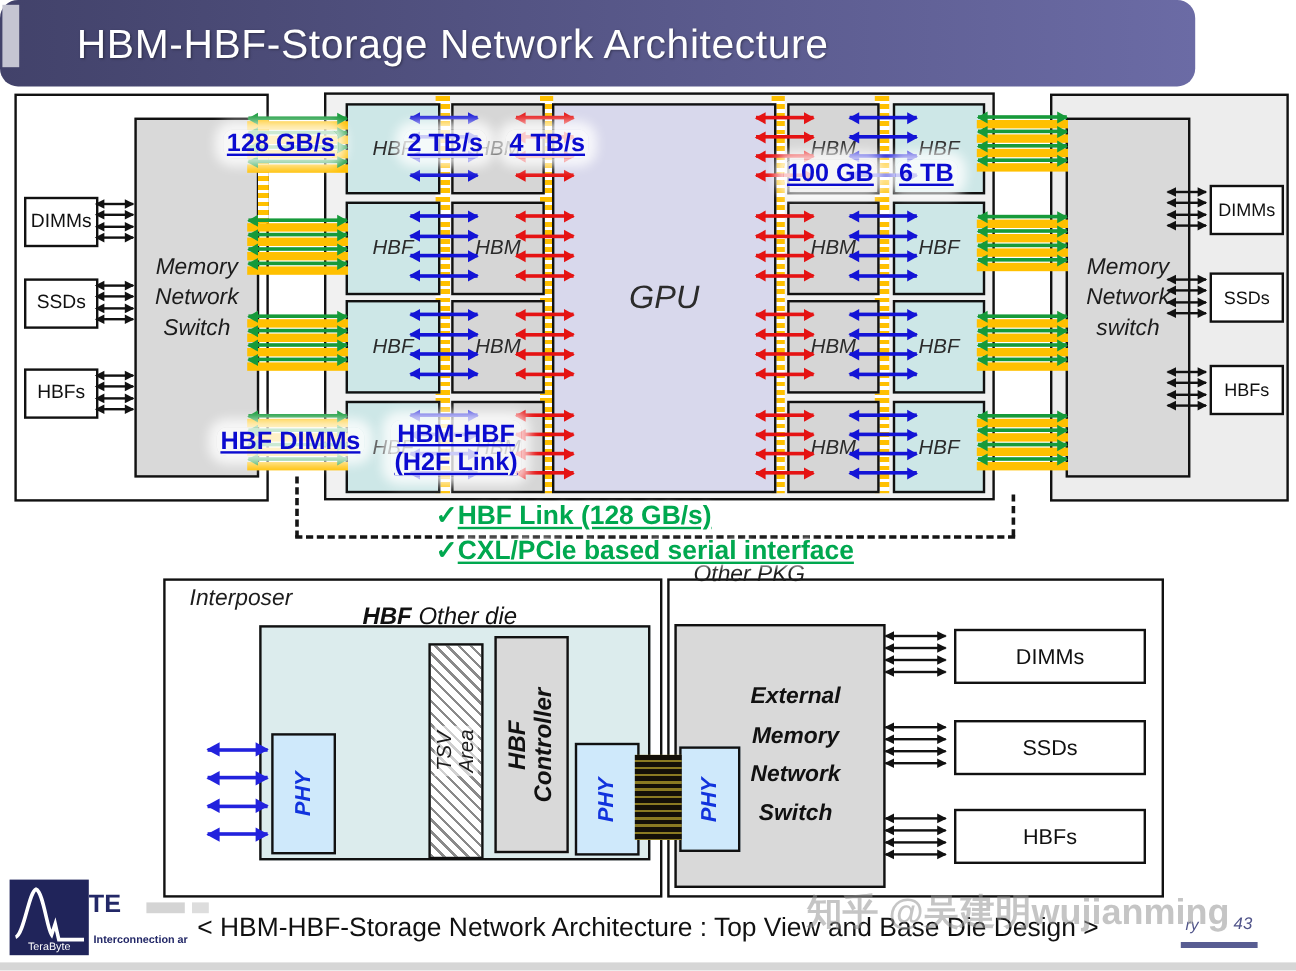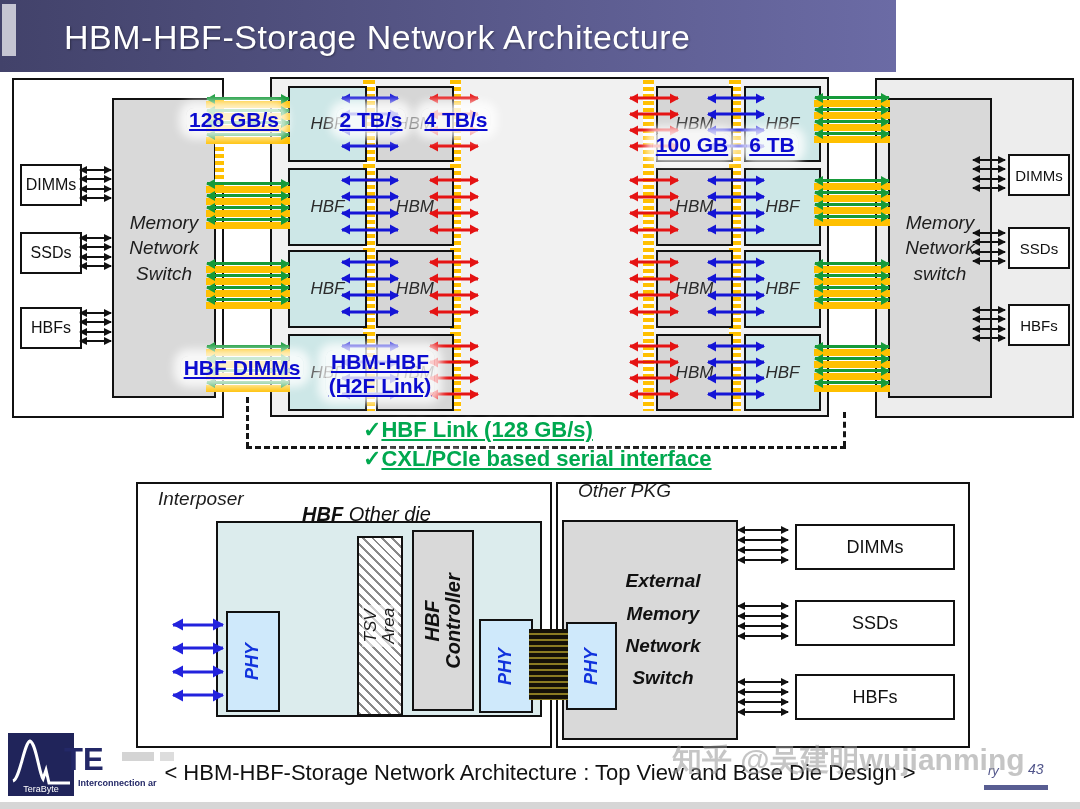--- a/index.html
+++ b/index.html
@@ -48,21 +48,21 @@
   .phy{position:absolute;border:2px solid #111;background:#cfe9fb;}
   .phy .vtext>span{color:#1133dd;font-weight:700;font-style:italic;font-size:18px;}
   .switchbox{position:absolute;border:2px solid #111;background:#d9d9d9;display:flex;align-items:center;justify-content:center;
     font-style:italic;font-size:19px;color:#1c1c1c;text-align:center;line-height:1.35;}
 </style>
 </head>
 <body>
 
 <div id="wrap">
 
-  <div class="abs" style="left:0;top:0;width:896px;height:72px;background:linear-gradient(90deg,#42426a,#6b6ba5);">
+  <div class="abs" style="left:0;top:0;width:996px;height:72px;background:linear-gradient(90deg,#42426a,#6b6ba5);border-radius:15px;">
     <div class="abs" style="left:2px;top:4px;width:14px;height:52px;background:#c5c5d2;"></div>
     <div class="abs" style="left:64px;top:18px;font-size:34px;color:#fff;letter-spacing:.5px;text-shadow:1px 1px 2px rgba(0,0,0,.35);">HBM-HBF-Storage Network Architecture</div>
   </div>
 
   <div class="panel" style="left:12px;top:78px;width:208px;height:336px;background:#fff;"></div>
   <div class="switchbox pre" style="left:112px;top:98px;width:100px;height:296px;">Memory
 Network
 Switch</div>
   <div class="devbox" style="left:20px;top:164px;width:58px;height:38px;">DIMMs</div>
   <div class="devbox" style="left:20px;top:232px;width:58px;height:38px;">SSDs</div>
@@ -120,20 +120,21 @@
 
   <div class="blk" style="left:288px;top:86px;width:75px;height:72px;background:#cde7e7;font-size:17px;z-index:2;">HBF</div>
   <div class="blk" style="left:288px;top:168px;width:75px;height:74px;background:#cde7e7;font-size:17px;z-index:2;">HBF</div>
   <div class="blk" style="left:288px;top:250px;width:75px;height:74px;background:#cde7e7;font-size:17px;z-index:2;">HBF</div>
   <div class="blk" style="left:288px;top:334px;width:75px;height:73px;background:#cde7e7;font-size:17px;z-index:2;">HBF</div>
   <div class="blk" style="left:376px;top:86px;width:74px;height:72px;background:#d6d6d6;font-size:17px;z-index:2;">HBM</div>
   <div class="blk" style="left:376px;top:168px;width:74px;height:74px;background:#d6d6d6;font-size:17px;z-index:2;">HBM</div>
   <div class="blk" style="left:376px;top:250px;width:74px;height:74px;background:#d6d6d6;font-size:17px;z-index:2;">HBM</div>
   <div class="blk" style="left:376px;top:334px;width:74px;height:73px;background:#d6d6d6;font-size:17px;z-index:2;">HBM</div>
 
+  <div class="blk" style="left:460px;top:86px;width:183px;height:321px;background:#d8d8ec;font-size:27px;z-index:2;">GPU</div>
 
   <div class="blk" style="left:656px;top:86px;width:73px;height:72px;background:#d6d6d6;font-size:17px;z-index:2;">HBM</div>
   <div class="blk" style="left:656px;top:168px;width:73px;height:74px;background:#d6d6d6;font-size:17px;z-index:2;">HBM</div>
   <div class="blk" style="left:656px;top:250px;width:73px;height:74px;background:#d6d6d6;font-size:17px;z-index:2;">HBM</div>
   <div class="blk" style="left:656px;top:334px;width:73px;height:73px;background:#d6d6d6;font-size:17px;z-index:2;">HBM</div>
   <div class="blk" style="left:744px;top:86px;width:73px;height:72px;background:#cde7e7;font-size:17px;z-index:2;">HBF</div>
   <div class="blk" style="left:744px;top:168px;width:73px;height:74px;background:#cde7e7;font-size:17px;z-index:2;">HBF</div>
   <div class="blk" style="left:744px;top:250px;width:73px;height:74px;background:#cde7e7;font-size:17px;z-index:2;">HBF</div>
   <div class="blk" style="left:744px;top:334px;width:73px;height:73px;background:#cde7e7;font-size:17px;z-index:2;">HBF</div>
 
@@ -618,21 +619,21 @@
   </div>
   <div class="phy" style="left:479px;top:619px;width:50px;height:90px;z-index:3;">
     <div class="vtext">
         <span>PHY</span>
       </div>
   </div>
   <div class="abs" style="left:529px;top:629px;width:39px;height:71px;z-index:7;
               background:repeating-linear-gradient(180deg,#141008 0 4px,#8a7a22 4px 6px);"></div>
 
   <div class="panel" style="left:556px;top:482px;width:410px;height:262px;background:#fff;"></div>
-  <div class="abs" style="left:578px;top:480px;font-style:italic;font-size:19px;color:#1c1c1c;">Other PKG</div>
+  <div class="abs" style="left:578px;top:468px;font-style:italic;font-size:19px;color:#1c1c1c;">Other PKG</div>
   <div class="abs" style="left:562px;top:520px;width:172px;height:216px;background:#d9d9d9;border:2px solid #111;
               display:flex;align-items:center;justify-content:center;">
     <div class="pre" style="font-weight:700;font-style:italic;font-size:19px;line-height:1.7;text-align:center;color:#111;margin-left:26px;">External
 Memory
 Network
 Switch</div>
   </div>
   <div class="phy" style="left:566px;top:622px;width:47px;height:84px;z-index:6;">
     <div class="vtext">
         <span>PHY</span>
@@ -685,21 +686,21 @@
     </div>
 
   <div class="abs" style="left:8px;top:733px;width:66px;height:63px;background:#20245a;z-index:21;">
     <svg width="66" height="63" viewBox="0 0 66 63" style="position:absolute;left:0;top:0;">
       <path d="M5 48 C12 46 16 10 22 8 C28 10 31 40 35 46 L38 37 L41 50 L62 50" stroke="#ffffff" stroke-width="3" fill="none"></path>
     </svg>
     <div style="position:absolute;left:0;right:0;bottom:2px;text-align:center;color:#fff;font-size:9px;">TeraByte</div>
   </div>
 
   <div class="abs" style="left:100px;right:100px;top:760px;text-align:center;font-size:22px;color:#111;z-index:20;">&lt; HBM-HBF-Storage Network Architecture : Top View and Base Die Design &gt;</div>
-  <div class="abs" style="left:64px;top:742px;font-size:31px;font-weight:700;color:#232867;z-index:21;">TE</div>
+  <div class="abs" style="left:74px;top:742px;font-size:21px;font-weight:700;color:#232867;z-index:21;">TE</div>
   <div class="abs" style="left:122px;top:752px;width:32px;height:9px;background:#c9c9c9;opacity:.8;z-index:21;"></div>
   <div class="abs" style="left:160px;top:752px;width:14px;height:9px;background:#d4d4d4;opacity:.8;z-index:21;"></div>
   <div class="abs" style="left:78px;top:778px;font-size:9px;font-weight:700;color:#232867;z-index:21;">Interconnection ar</div>
 
   <div class="abs" style="left:988px;top:763px;font-size:13px;font-style:italic;color:#50548a;z-index:22;">ry</div>
   <div class="abs" style="left:1028px;top:761px;font-size:14px;font-style:italic;color:#50548a;z-index:22;">43</div>
   <div class="abs" style="left:984px;top:785px;width:64px;height:5px;background:#585d92;z-index:22;"></div>
 
   <div class="abs" style="left:672px;top:740px;font-size:30px;font-weight:700;color:rgba(150,150,150,.55);z-index:40;pointer-events:none;white-space:nowrap;">知乎 @吴建明wujianming</div>
 

